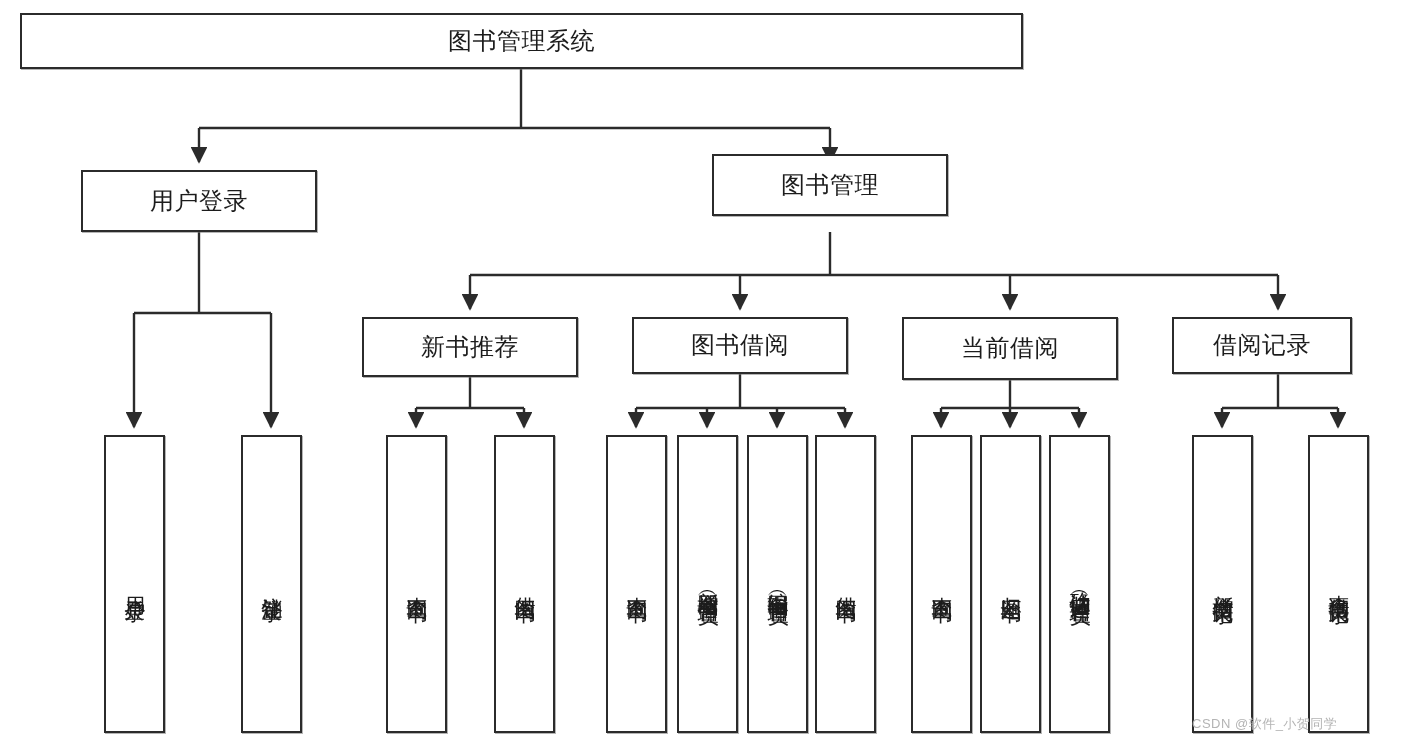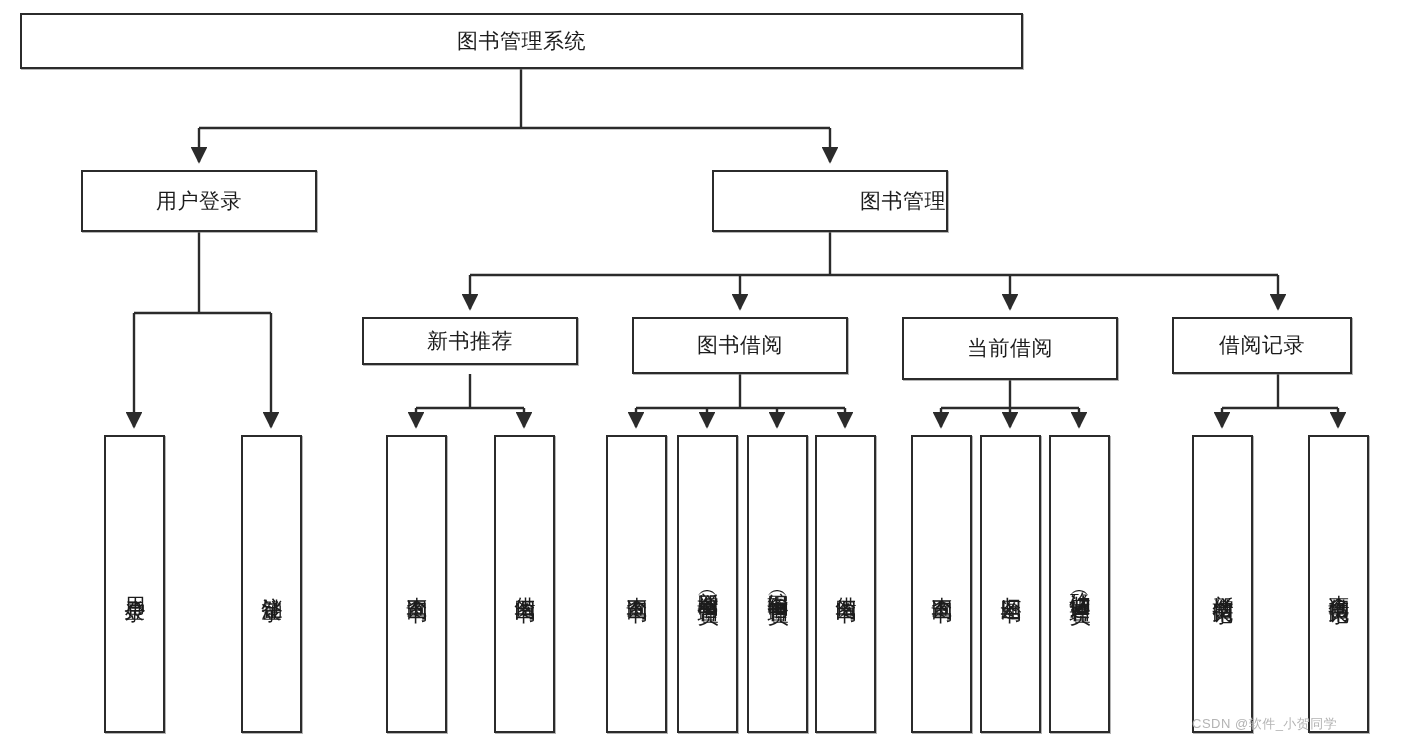--- a/index.html
+++ b/index.html
@@ -31,21 +31,21 @@
     position: absolute;
     box-sizing: border-box;
     background: #ffffff;
     border: 2px solid #2b2b2b;
     display: flex;
     align-items: center;
     justify-content: center;
     box-shadow: 1px 1px 0 rgba(120,120,120,0.55);
   }
   .node .label {
-    font-size: 21px;
+    font-size: 24px;
     line-height: 1.18;
     letter-spacing: 0.5px;
     color: #1c1c1c;
     text-align: center;
     white-space: nowrap;
   }
   .node.leaf {
     align-items: center;
     justify-content: center;
   }
@@ -123,25 +123,25 @@
     </g>
   </svg>
 
   <div class="node" style="left:20px; top:13px; width:1003px; height:56px;">
     <span class="label">图书管理系统</span>
   </div>
 
   <div class="node" style="left:81px; top:170px; width:236px; height:62px;">
     <span class="label">用户登录</span>
   </div>
-  <div class="node" style="left:712px; top:170px; width:236px; height:62px;justify-content:flex-end;">
+  <div class="node" style="left:712px; top:154px; width:236px; height:62px;">
     <span class="label">图书管理</span>
   </div>
 
-  <div class="node" style="left:362px; top:317px; width:216px; height:48px;">
+  <div class="node" style="left:362px; top:317px; width:216px; height:60px;">
     <span class="label">新书推荐</span>
   </div>
   <div class="node" style="left:632px; top:317px; width:216px; height:57px;">
     <span class="label">图书借阅</span>
   </div>
   <div class="node" style="left:902px; top:317px; width:216px; height:63px;">
     <span class="label">当前借阅</span>
   </div>
   <div class="node" style="left:1172px; top:317px; width:180px; height:57px;">
     <span class="label">借阅记录</span>

